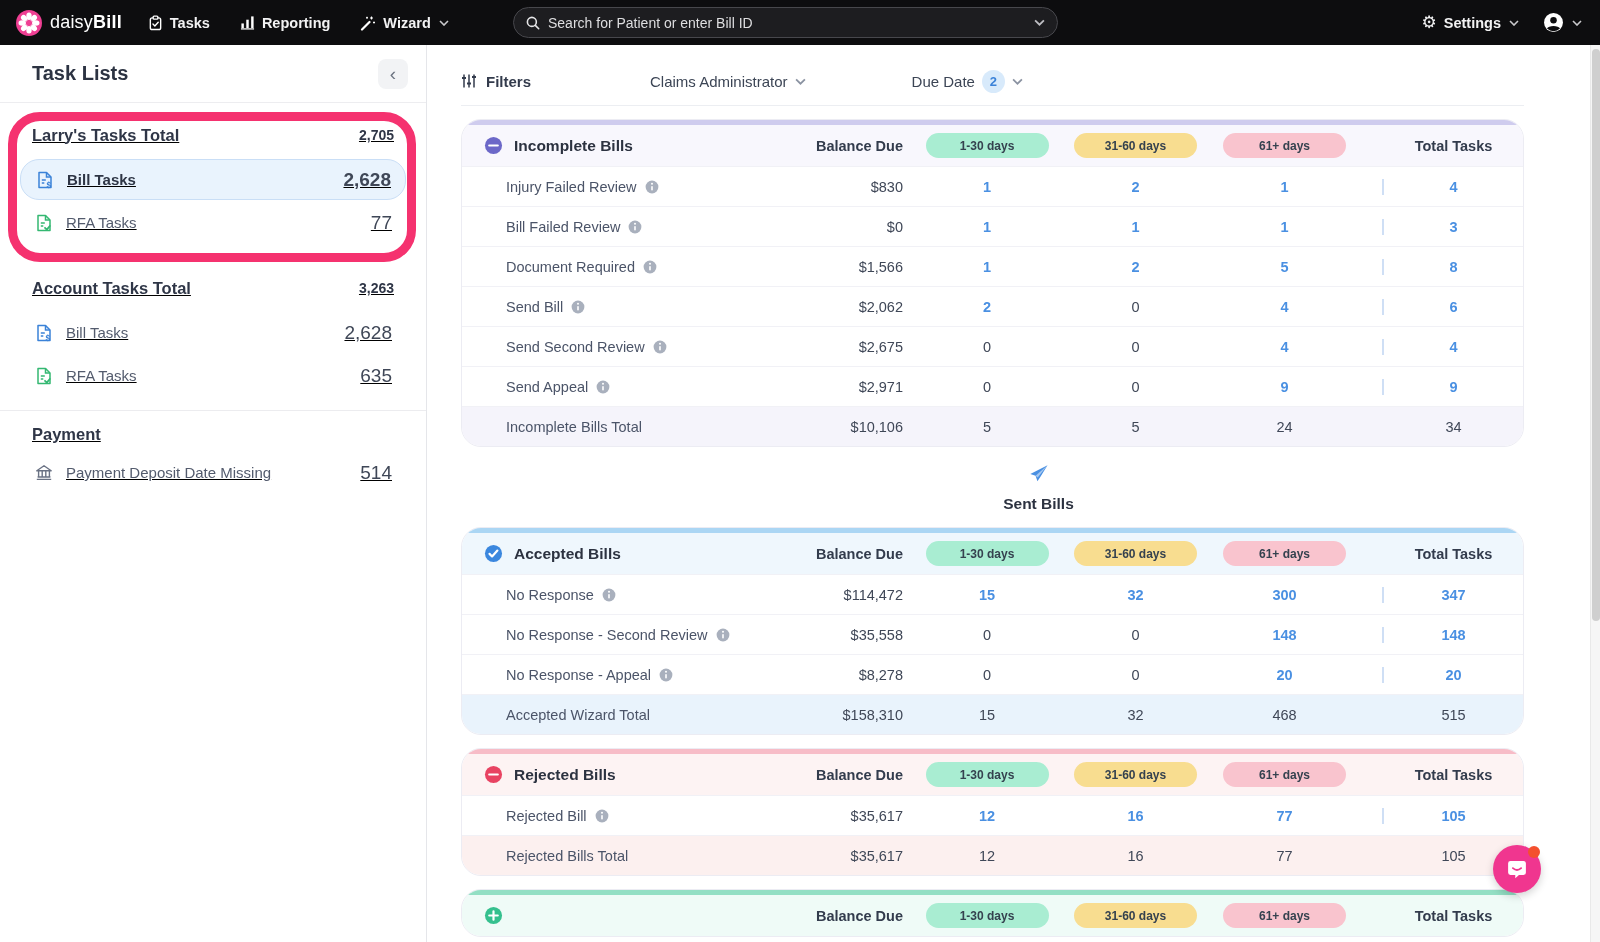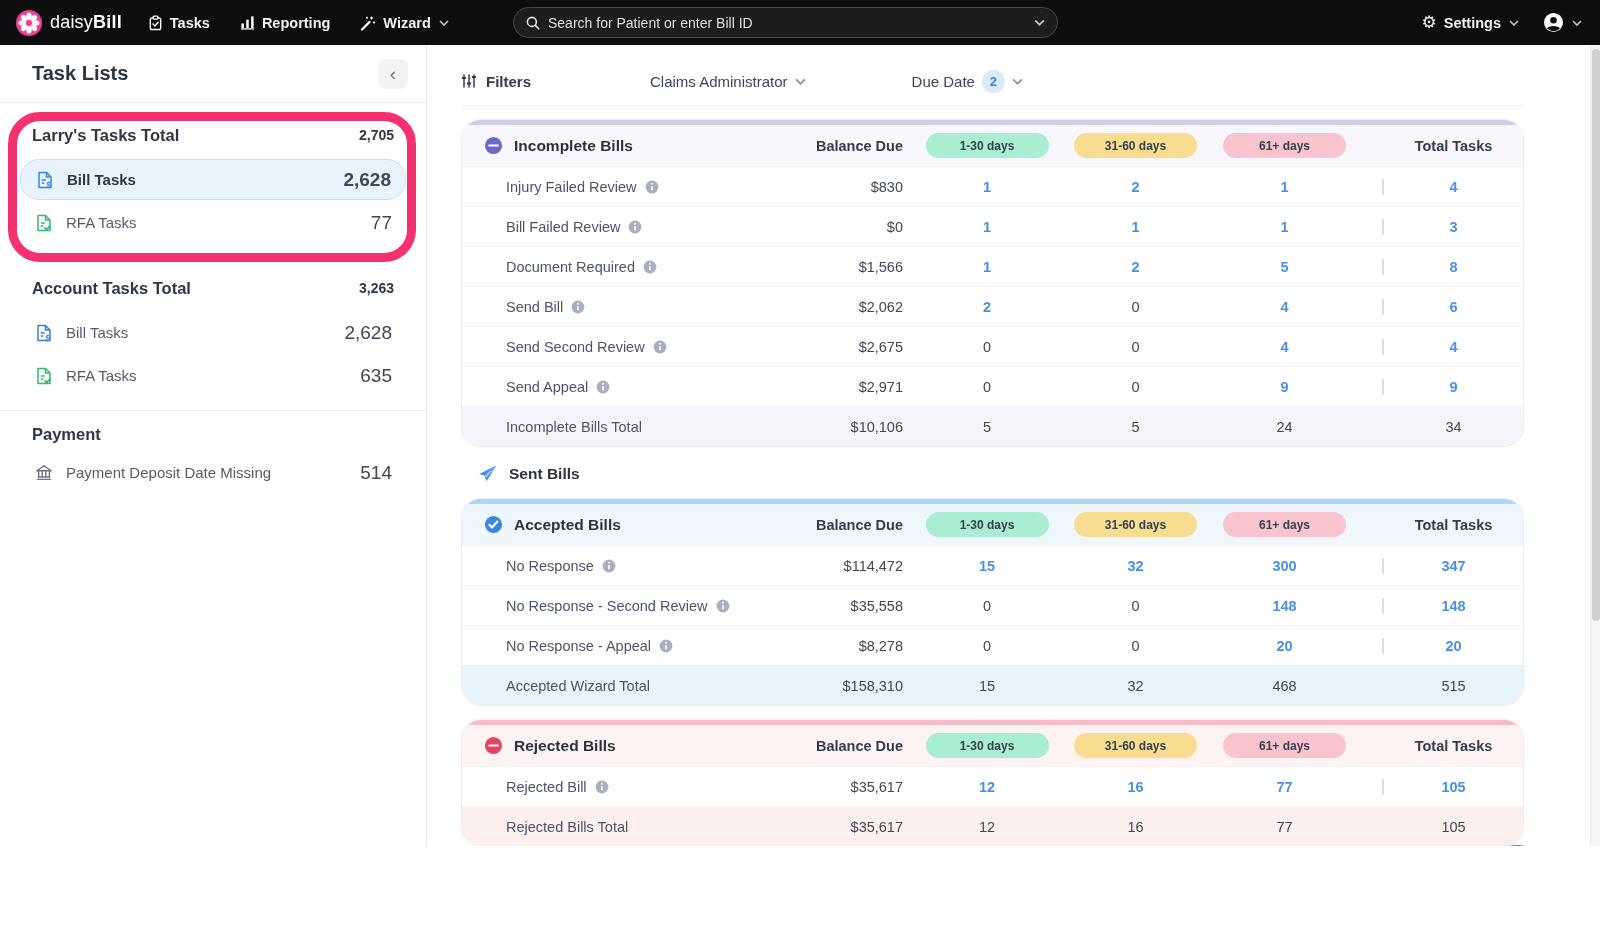--- a/index.html
+++ b/index.html
@@ -1,18 +1,18 @@
 <!DOCTYPE html>
 <html><head>
 <meta charset="utf-8">
 <style>
   *{margin:0;padding:0;box-sizing:border-box;}
   html,body{width:1600px;height:942px;overflow:hidden;}
   body{font-family:"Liberation Sans","DejaVu Sans",sans-serif;background:#fff;position:relative;}
-  .screen{width:1600px;height:846px;position:relative;overflow:hidden;}
+  .screen{width:1600px;height:942px;position:relative;overflow:hidden;}
 
   
   .navbar{height:45px;background:#0d0d0f;display:flex;align-items:center;position:relative;color:#f4f4f5;}
   .brand{display:flex;align-items:center;gap:8px;margin-left:16px;cursor:pointer;}
   .brand-text{font-size:18px;color:#fff;letter-spacing:.2px;}
   .brand-text b{font-weight:700;}
   .nav-items{display:flex;align-items:center;gap:30px;margin-left:26px;}
   .nav-item{display:flex;align-items:center;gap:7px;font-size:14.5px;font-weight:600;color:#f2f2f3;cursor:pointer;}
   .nav-item .chev{color:#c9c9cc;margin-left:1px;}
   .searchbox{position:absolute;left:513px;top:7px;width:545px;height:31px;background:#1d1d20;border:1px solid #47474c;border-radius:16px;display:flex;align-items:center;padding:0 12px;gap:8px;}
@@ -24,21 +24,21 @@
 
   
   .content{display:flex;height:897px;}
   .sidebar{width:427px;min-width:427px;border-right:1px solid #e5e6ea;position:relative;background:#fff;}
   .main{flex:1;padding-left:34px;position:relative;}
 
   
   .sb-head{height:58px;display:flex;align-items:center;justify-content:space-between;padding:0 18px 0 32px;border-bottom:1px solid #ededf0;}
   .sb-title{font-size:20px;font-weight:700;color:#2c3342;}
   .collapse-btn{width:30px;height:30px;border:none;border-radius:8px;background:#f2f3f5;color:#6c7380;font-size:19px;line-height:28px;cursor:pointer;}
-  .sb-sec{padding:0 32px;}
+  .sb-sec{padding:0 32px;text-decoration:underline;}
   .sec-title-row{display:flex;justify-content:space-between;align-items:center;height:26px;}
   .sec-title{font-size:16.5px;font-weight:700;color:#2f3647;}
   .sec-total{font-size:14px;font-weight:700;color:#2f3647;text-align:right;}
   .sb-item{display:flex;align-items:center;gap:12px;height:41px;margin:2px -12px;padding:0 14px;border-radius:19px;cursor:pointer;}
   .sb-item .lbl{flex:1;font-size:15px;color:#535b6d;}
   .sb-item .cnt{font-size:19px;color:#3f4757;}
   .sb-item.selected{background:#e9f3fd;border:1px solid #c9def6;}
   .sb-item.selected .lbl{font-weight:700;color:#2e3545;}
   .sb-item.selected .cnt{font-weight:700;}
   .sb-divider{border:none;border-top:1px solid #ececef;margin:14px 0;}
@@ -49,21 +49,21 @@
   .page-title{font-size:21px;font-weight:700;color:#272d3b;margin-top:27px;}
   .filters-row{display:flex;align-items:center;margin-top:22px;height:28px;}
   .filters-label{display:flex;align-items:center;gap:9px;font-size:15px;font-weight:700;color:#333b4c;cursor:pointer;}
   .filter-dd{display:flex;align-items:center;gap:7px;font-size:15px;color:#3c4555;cursor:pointer;}
   .filter-dd.claims{margin-left:119px;}
   .filter-dd.due{margin-left:106px;}
   .badge{width:23px;height:23px;border-radius:50%;background:#d8eafb;color:#3b82d8;font-size:13px;font-weight:700;display:flex;align-items:center;justify-content:center;}
   .filters-hr{border:none;border-top:1px solid #eceef2;width:1063px;margin-top:10px;}
 
   
-  .section-head{display:flex;align-items:center;gap:11px;margin:16px 0 14px;padding-left:16px;font-size:15.5px;font-weight:700;color:#2c3240;}
+  .section-head{display:flex;align-items:center;gap:11px;margin:16px 0 14px;padding-left:16px;font-size:15.5px;font-weight:700;color:#2c3240;flex-direction:column;}
   .btable{width:1063px;border:1px solid #ececf3;border-radius:20px;overflow:hidden;background:#fff;margin:13px 0 4px;}
   .btable .topbar{height:5px;}
   .trow{display:grid;grid-template-columns:300px 151px 148px 149px 149px 23px 143px;align-items:center;height:40px;font-size:14.5px;}
   .trow.data,.trow.total{border-top:1px solid #f1f1f6;}
   .thead{height:41px;}
   .c-title{display:flex;align-items:center;gap:11px;padding-left:22px;font-size:15.5px;font-weight:700;color:#2c3240;}
   .c-hbal{text-align:right;padding-right:10px;font-weight:600;color:#333c4d;}
   .c-htotal{text-align:center;font-weight:600;color:#333c4d;}
   .pillwrap{text-align:center;}
   .pill{display:inline-flex;align-items:center;justify-content:center;width:123px;height:25px;border-radius:13px;font-size:12px;font-weight:600;color:#35424f;}

